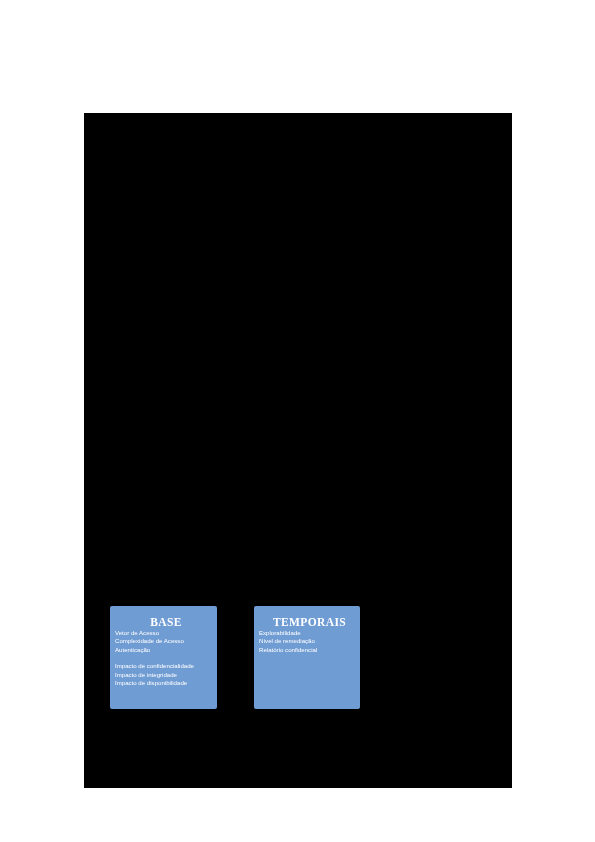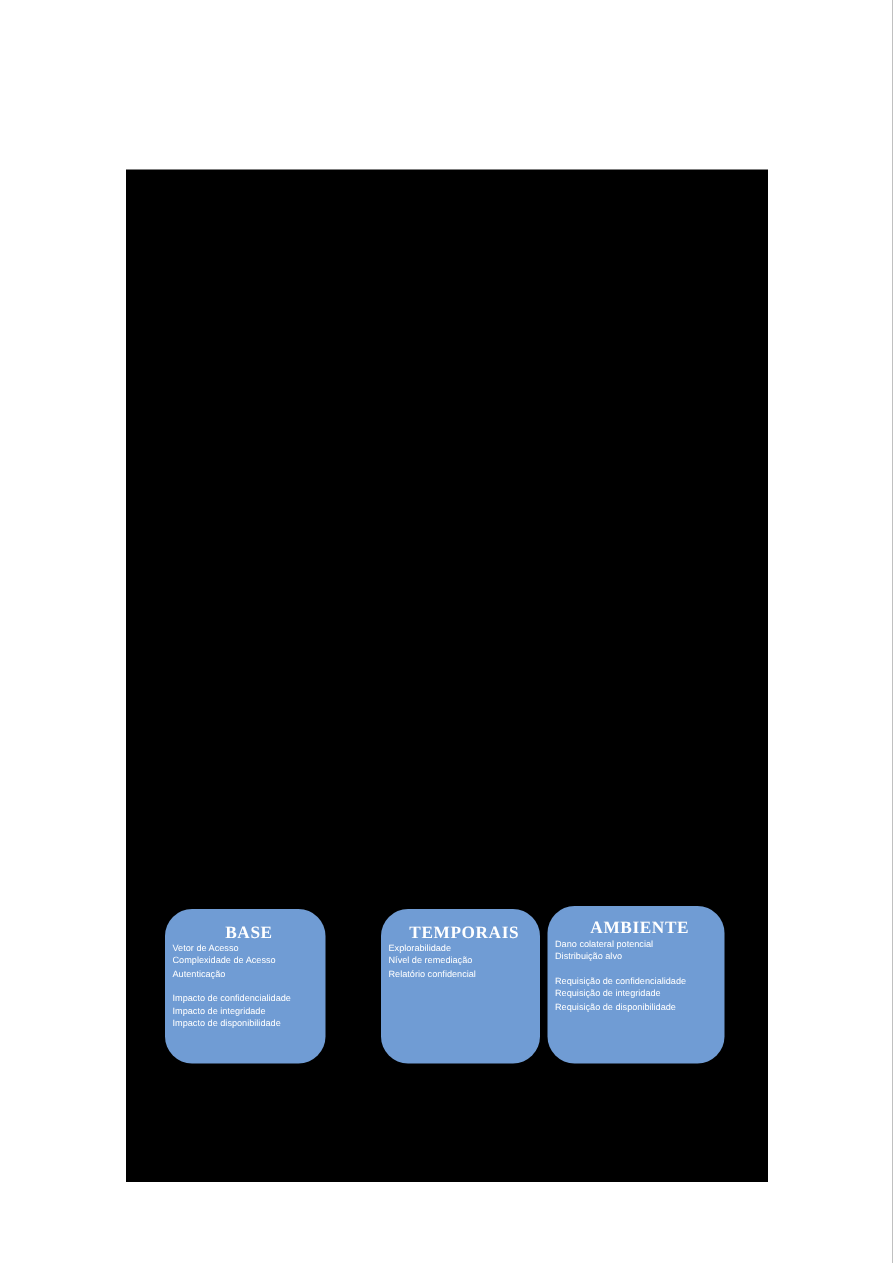--- a/index.html
+++ b/index.html
@@ -30,21 +30,21 @@
     position: absolute;
     left: 0;
     top: 0;
     width: 428px;
     height: 675px;
   }
 
   .metric-box {
     position: absolute;
     background: #709cd4;
-    border-radius: 18px;
+    border-radius: 2px;
     box-sizing: border-box;
     color: #ffffff;
     overflow: hidden;
   }
 
   .metric-box .box-title {
     display: block;
     text-align: center;
     font-family: "Liberation Serif", serif;
     font-weight: bold;
@@ -135,30 +135,15 @@
       <div class="box-body">
         <span class="box-title">TEMPORAIS</span>
         <ul class="metric-list">
           <li class="metric-item">Explorabilidade</li>
           <li class="metric-item">Nível de remediação</li>
           <li class="metric-item">Relatório confidencial</li>
         </ul>
       </div>
     </div>
 
-    <div class="metric-box" id="box-ambiente">
-      <div class="box-body">
-        <span class="box-title">AMBIENTE</span>
-        <ul class="metric-list">
-          <li class="metric-item">Dano colateral potencial</li>
-          <li class="metric-item">Distribuição alvo</li>
-        </ul>
-        <div class="group-gap"></div>
-        <ul class="metric-list">
-          <li class="metric-item">Requisição de confidencialidade</li>
-          <li class="metric-item">Requisição de integridade</li>
-          <li class="metric-item">Requisição de disponibilidade</li>
-        </ul>
-      </div>
-    </div>
 
   </div>
 </div>
 
 </body></html>

